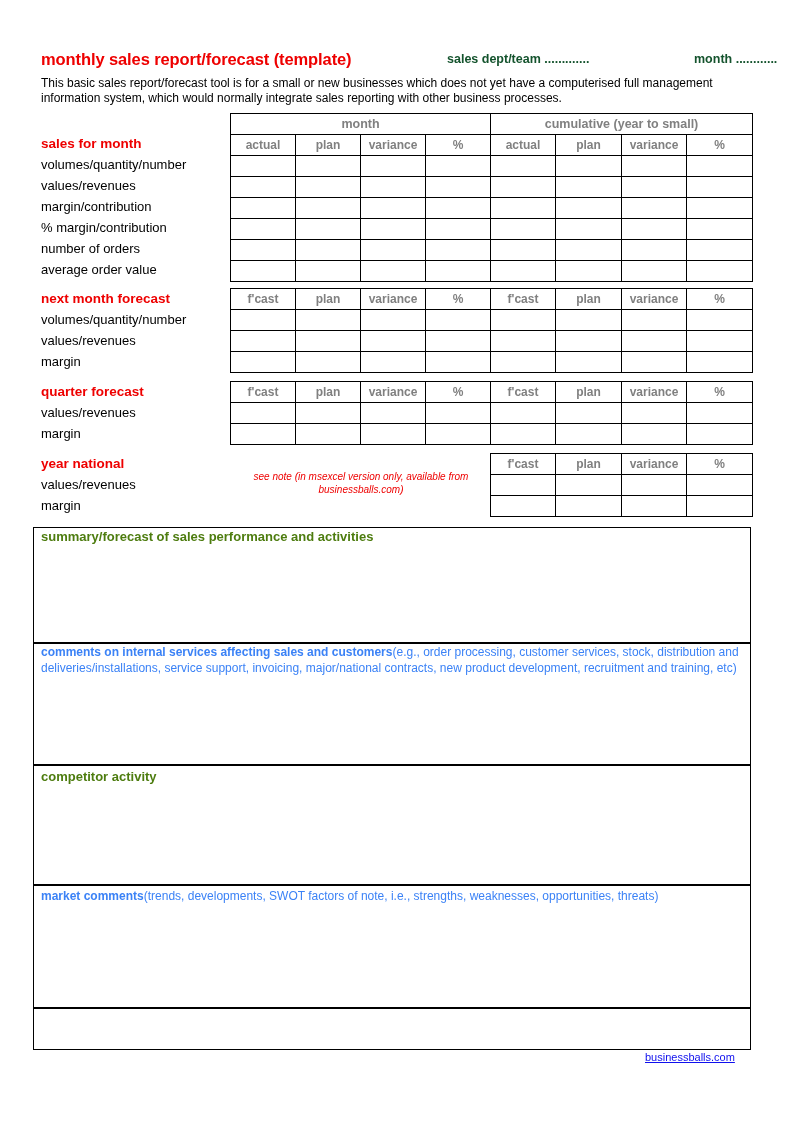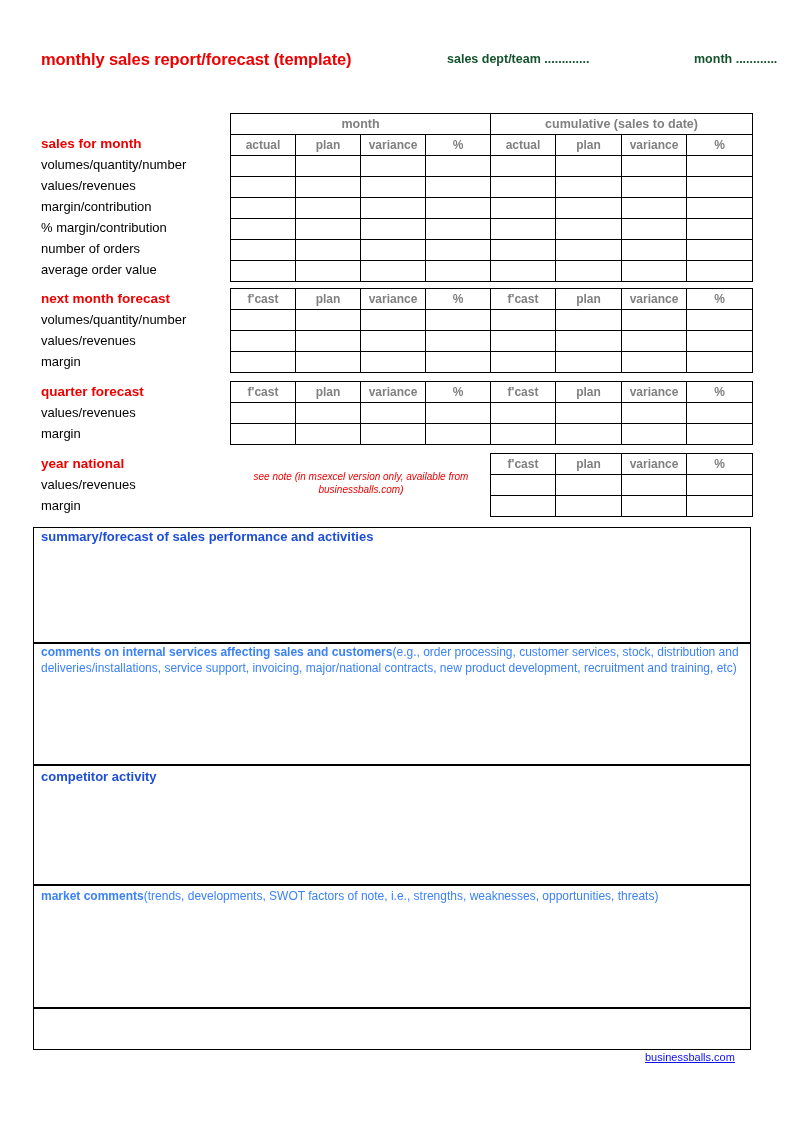--- a/index.html
+++ b/index.html
@@ -110,21 +110,21 @@
     width: 718px;
     border: 1.3px solid #000;
     box-sizing: border-box;
     background: #fff;
   }
   .cbox-label {
     position: absolute;
     left: 41px;
     font-size: 13px;
     font-weight: bold;
-    color: #1d4ed8;
+    color: #4d7c0f;
     line-height: 15px;
     white-space: nowrap;
   }
   .cbox-wrap {
     position: absolute;
     left: 41px;
     width: 708px;
     font-size: 12px;
     line-height: 15.5px;
     color: #3b82f6;
@@ -159,20 +159,21 @@
   }
 </style>
 </head>
 <body>
 
 <div class="page">
 
   <div class="title">monthly sales report/forecast (template)</div>
   <div class="hdr-field hdr-dept">sales dept/team .............</div>
   <div class="hdr-field hdr-month">month  ............</div>
+  <div class="intro">This basic sales report/forecast tool is for a small or new businesses which does not yet have a computerised full management information system, which would normally integrate sales reporting with other business processes.</div>
 
   <div class="seclabel" style="top:133px;">sales for month</div>
   <div class="rowlabel" style="top:154px;">volumes/quantity/number</div>
   <div class="rowlabel" style="top:175px;">values/revenues</div>
   <div class="rowlabel" style="top:196px;">margin/contribution</div>
   <div class="rowlabel" style="top:217px;">% margin/contribution</div>
   <div class="rowlabel" style="top:238px;">number of orders</div>
   <div class="rowlabel" style="top:259px;">average order value</div>
 
   <table class="grid" id="table-sales" style="left:230px; top:113px; width:522px;">
@@ -182,21 +183,21 @@
         <col style="width:65px">
         <col style="width:65px">
       <col style="width:65px">
         <col style="width:66px">
         <col style="width:65px">
         <col style="width:66px">
     </colgroup>
     <tbody>
         <tr>
           <td class="grouphdr" colspan="4">month</td>
-          <td class="grouphdr" colspan="4">cumulative (sales to date)</td>
+          <td class="grouphdr" colspan="4">cumulative (year to small)</td>
         </tr>
         <tr>
           <td>actual</td>
           <td>plan</td>
           <td>variance</td>
           <td>%</td>
           <td>actual</td>
           <td>plan</td>
           <td>variance</td>
           <td>%</td>

